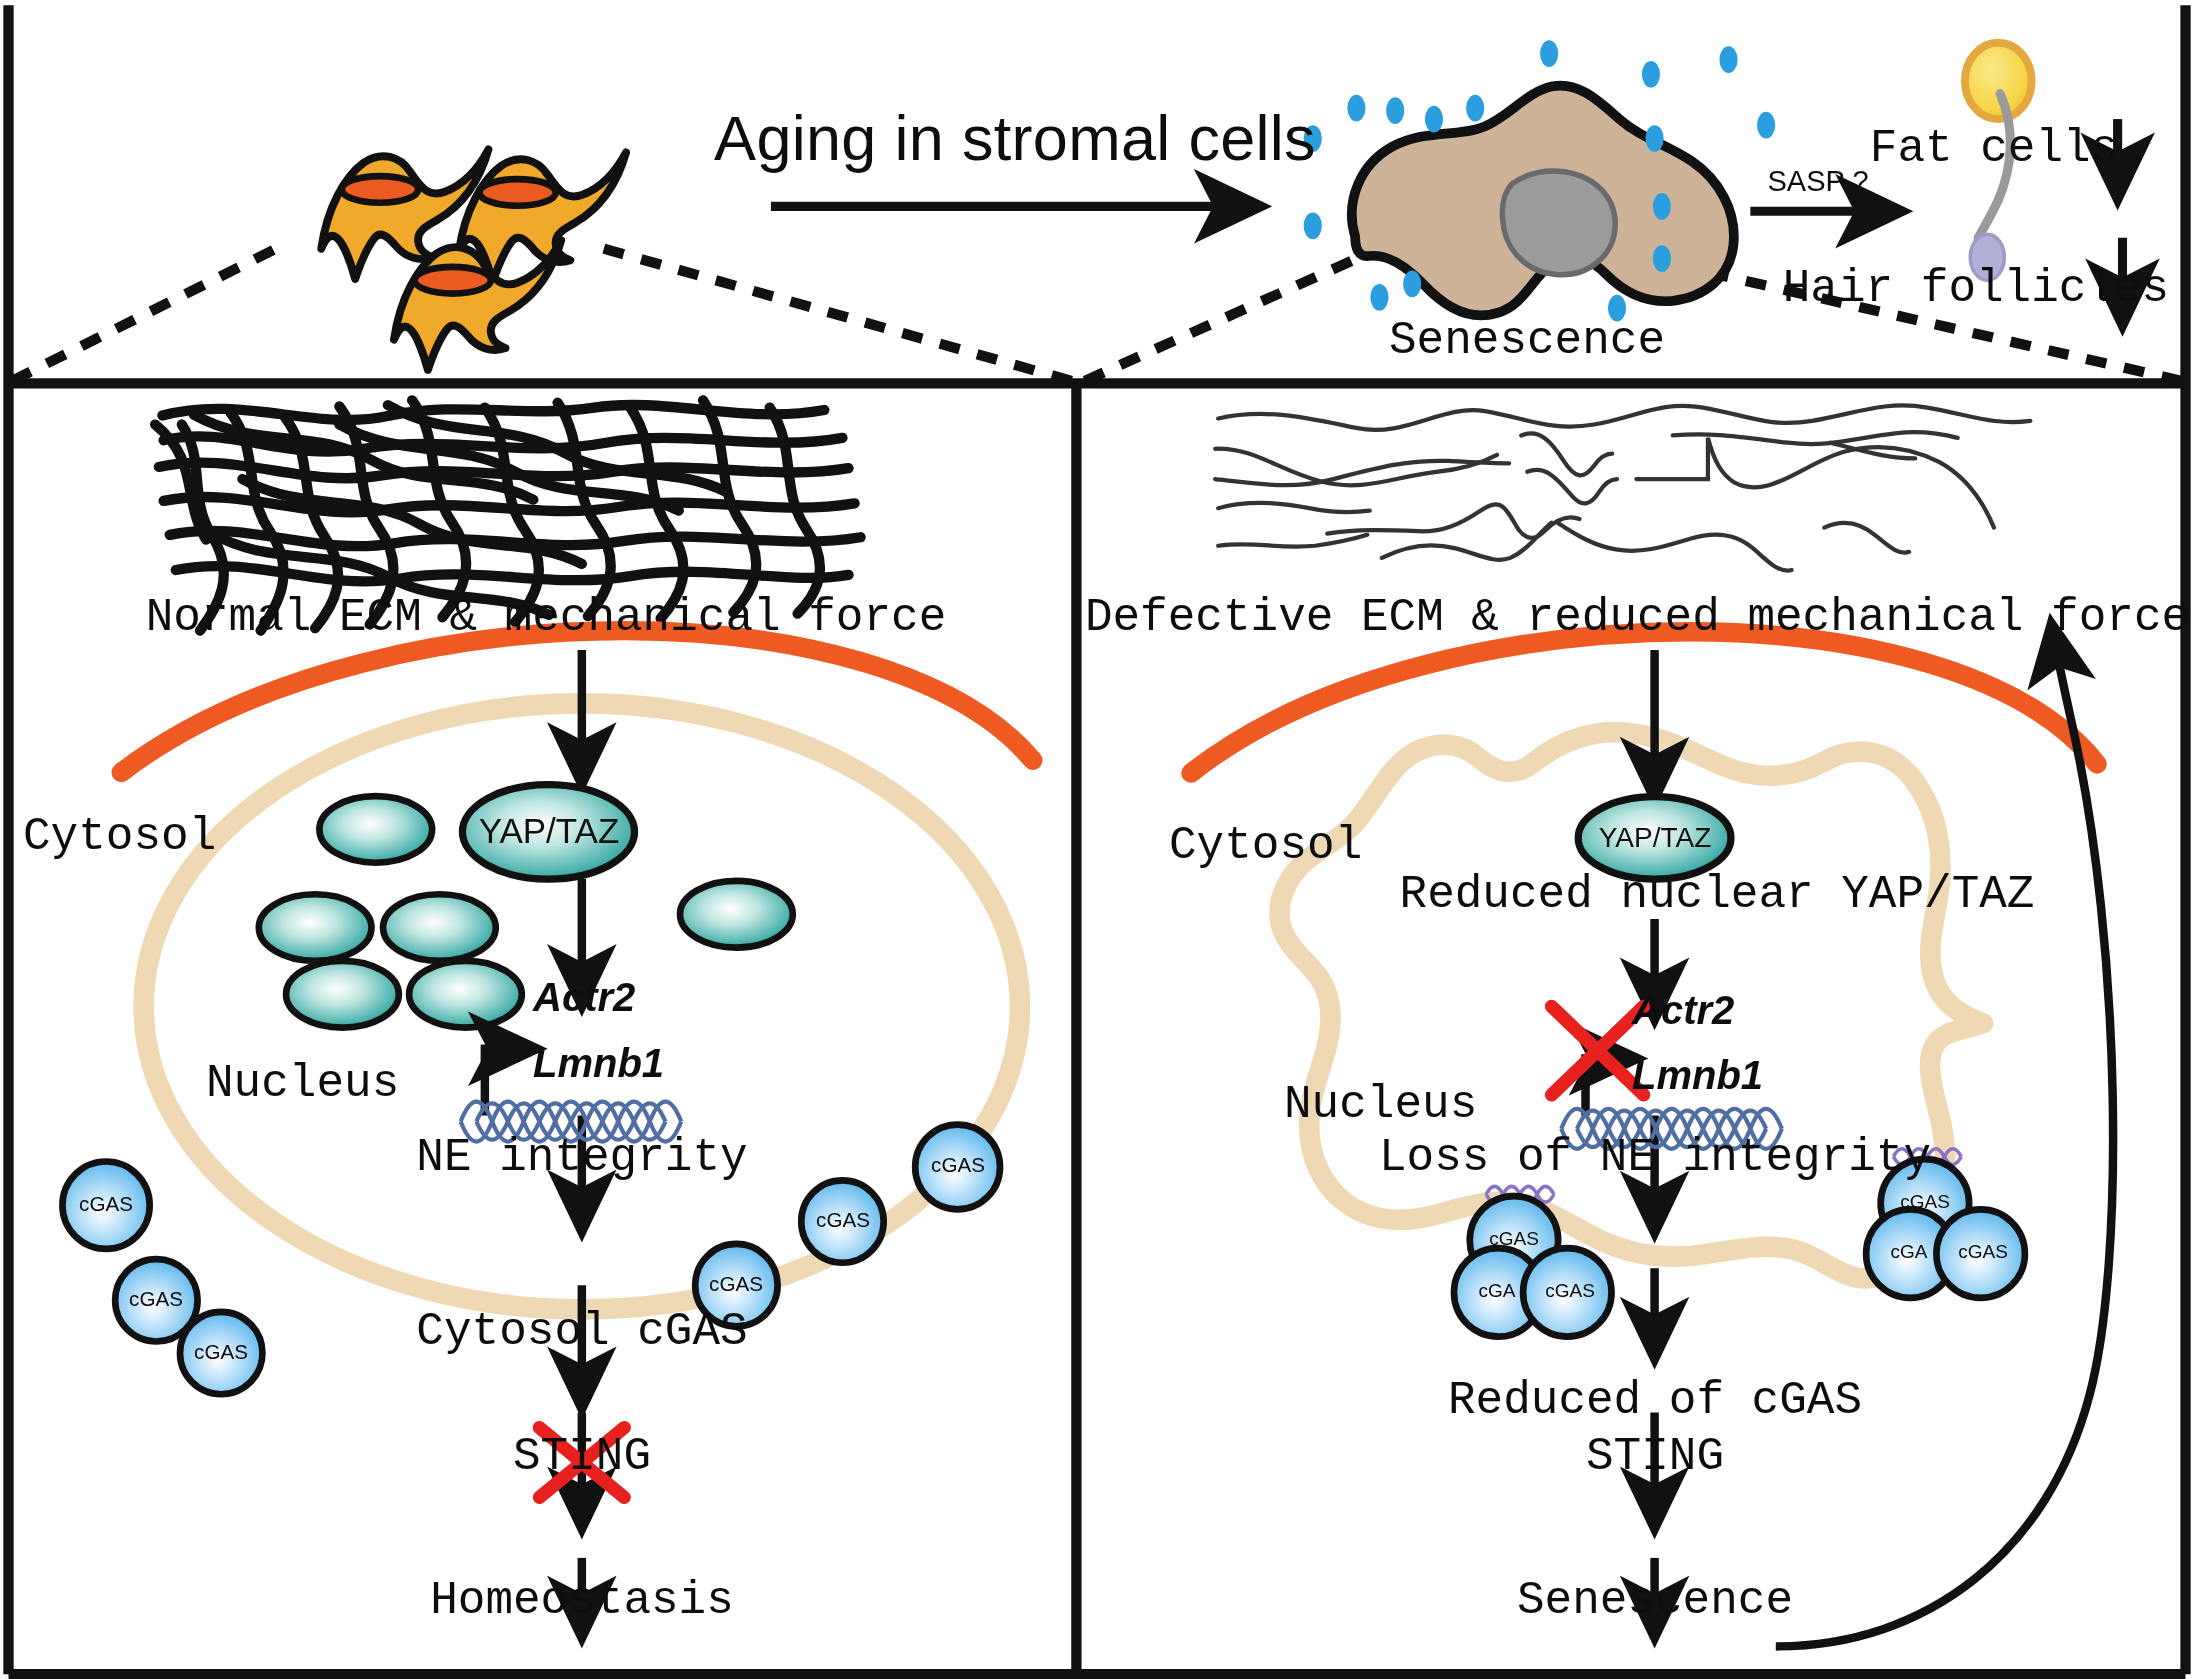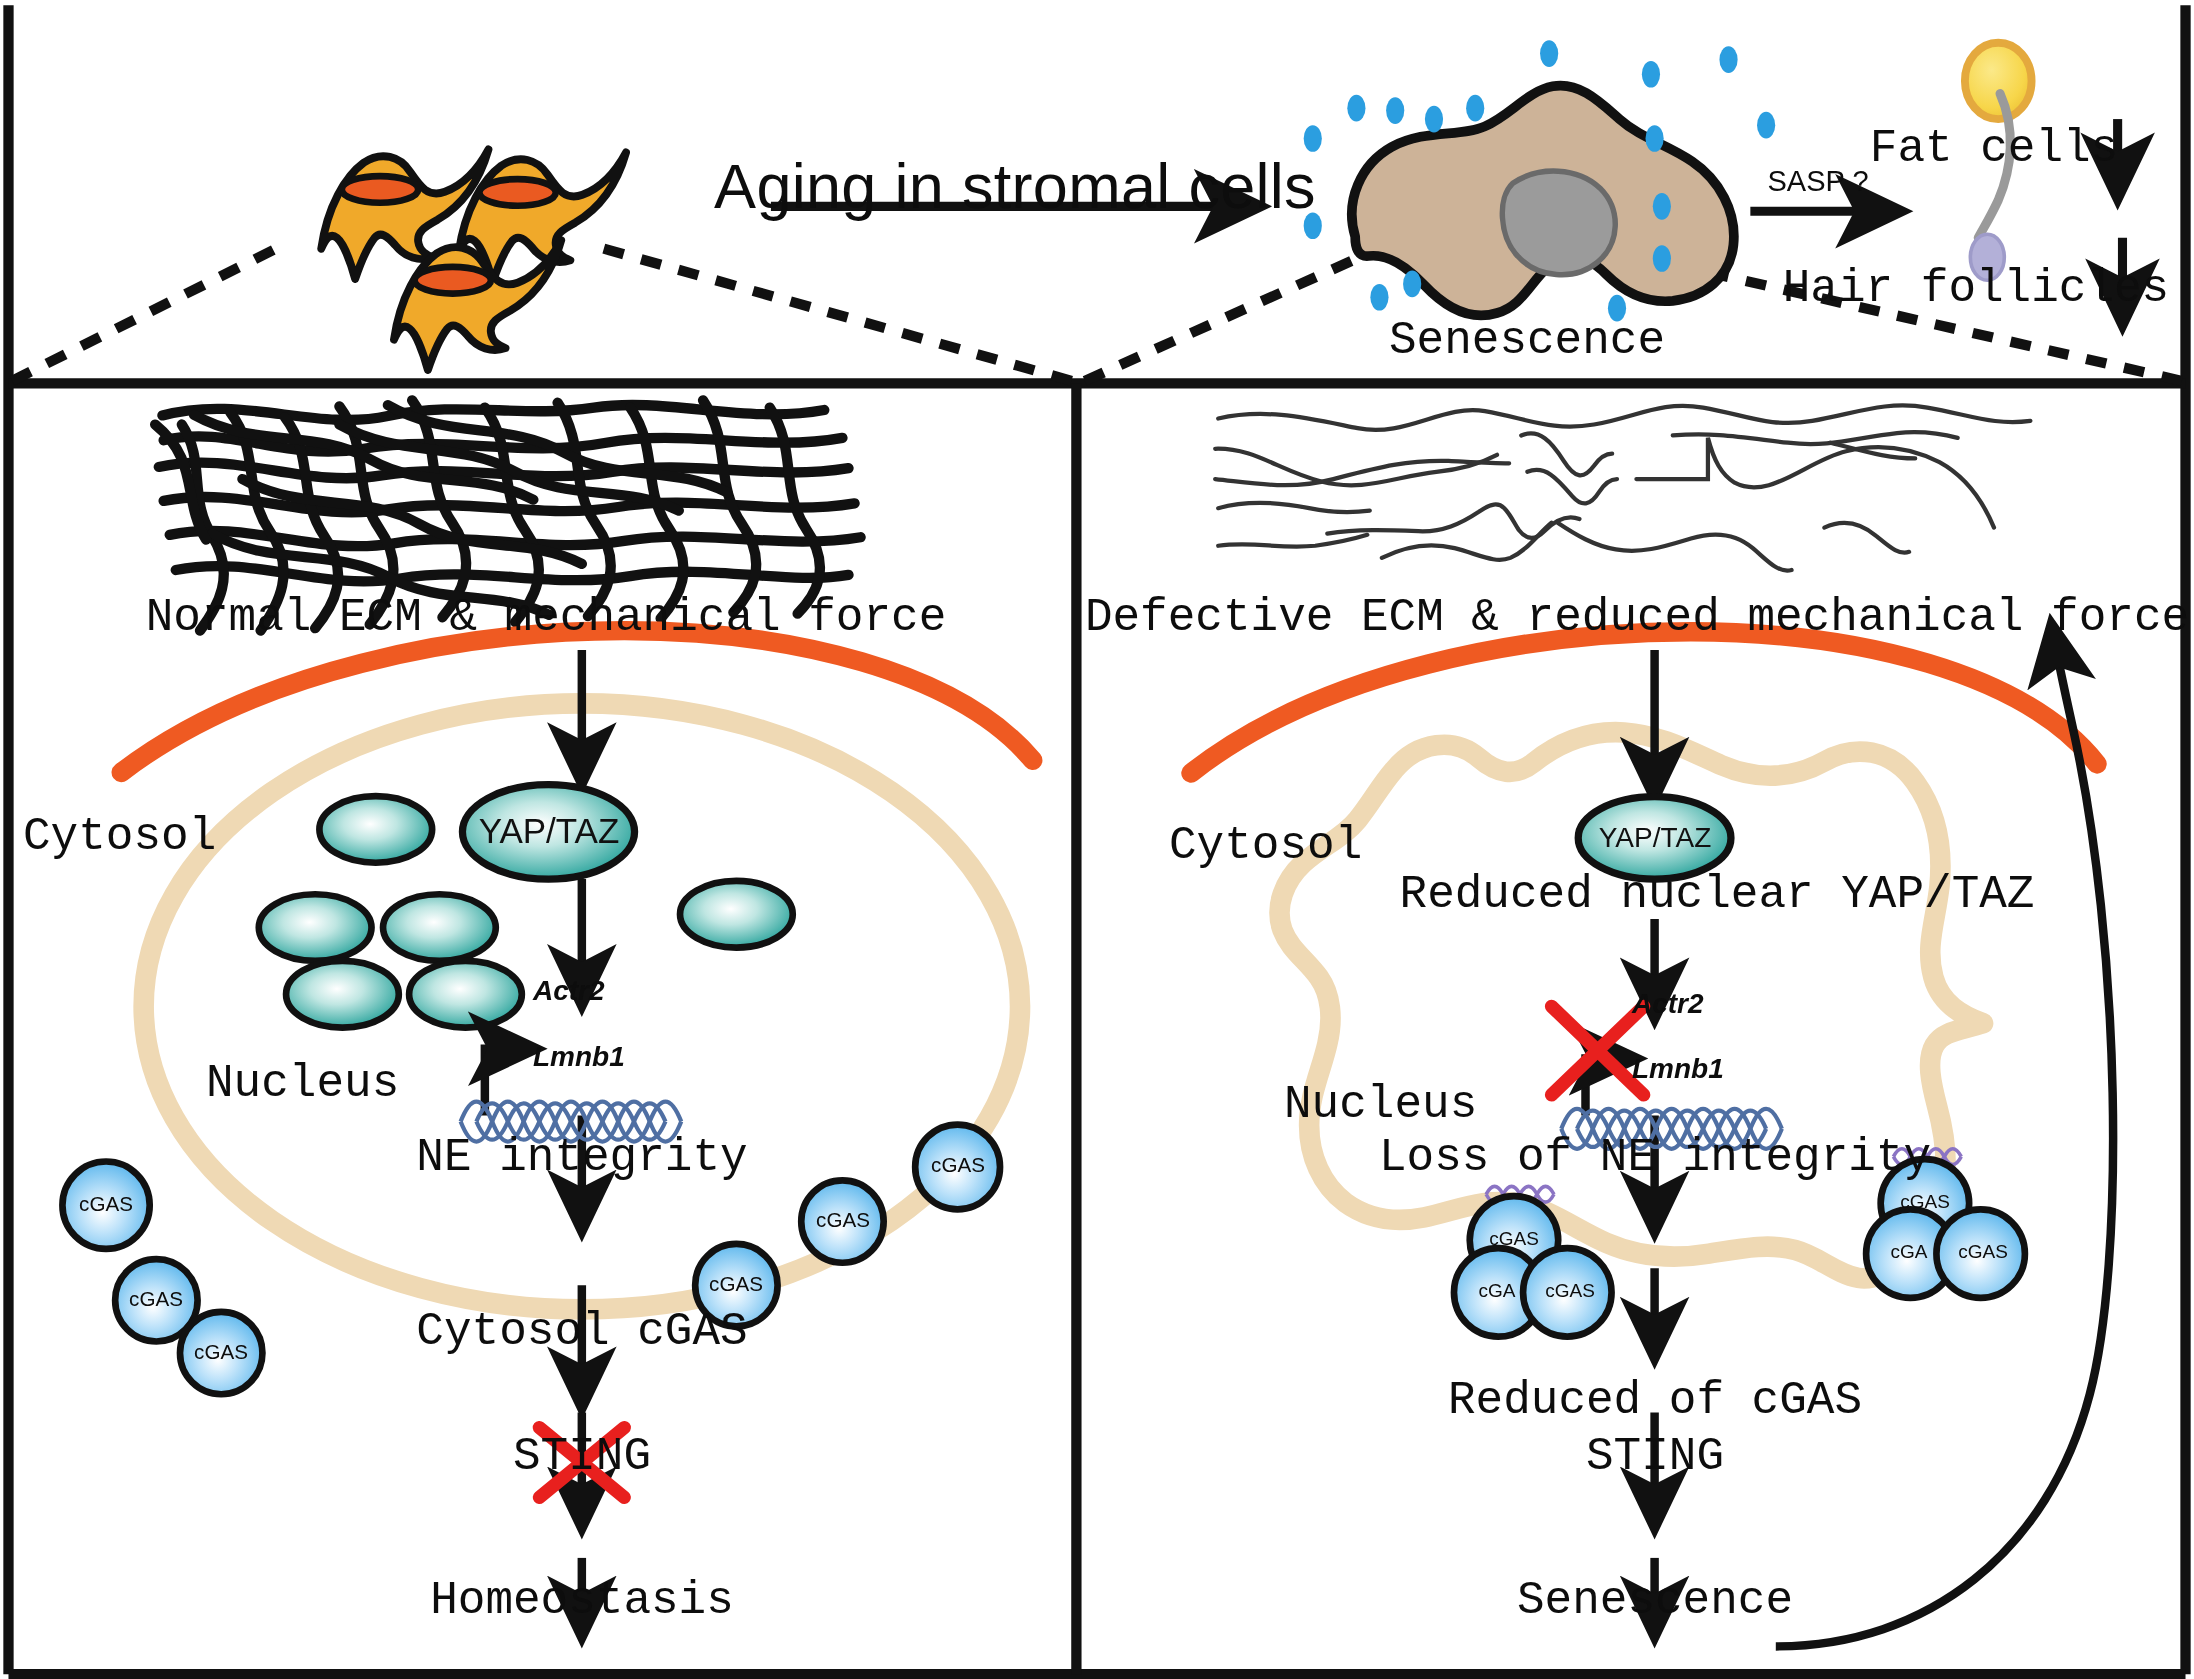--- a/index.html
+++ b/index.html
@@ -9,21 +9,21 @@
     position:relative;
     width:2194px;height:1680px;
     background:#ffffff;
     overflow:hidden;
   }
   svg.layer{position:absolute;left:0;top:0;width:2194px;height:1680px;overflow:visible;}
   .txt{position:absolute;color:#0d0d0d;white-space:nowrap;font-family:"Liberation Sans", sans-serif;font-weight:400;}
   .t-title{font-size:63px;letter-spacing:0.3px;}
   .t-big{font-size:46px;font-family:Liberation Mono, monospace;}
   .t-mid{font-size:29px;}
-  .t-gene{font-size:28px;font-style:italic;font-weight:600;}
+  .t-gene{font-size:40px;font-style:italic;font-weight:600;}
   .t-cgas{font-size:20.6px;font-weight:500;}
   .t-cgas-sm{font-size:19px;font-weight:500;}
   .t-yaptaz{font-size:35px;}
   .t-yaptaz-sm{font-size:28px;}
   .center{transform:translateX(-50%);}
 </style>
 </head>
 <body>
 
 <div id="root">
@@ -320,21 +320,21 @@
       </g>
       <circle cx="3176" cy="1985" r="73" fill="url(#gCgas)" stroke="#111" stroke-width="11"></circle>
       <circle cx="3152" cy="2068" r="73" fill="url(#gCgas)" stroke="#111" stroke-width="11"></circle>
       <circle cx="3268" cy="2068" r="73" fill="url(#gCgas)" stroke="#111" stroke-width="11"></circle>
     </g>
 
     <path d="M2930 2716 C3180 2716 3380 2560 3448 2300 C3506 2080 3500 1560 3420 1200
              C3400 1110 3390 1060 3385 1030" fill="none" stroke="#111" stroke-width="14" marker-end="url(#ah)"></path>
   </svg>
 
-  <div class="txt t-title center" style="left:1015px;top:102px;margin-top:48px;">Aging in stromal cells</div>
+  <div class="txt t-title center" style="left:1015px;top:102px;">Aging in stromal cells</div>
   <div class="txt t-big center" style="left:1527px;top:315px;">Senescence</div>
   <div class="txt t-mid center" style="left:1818px;top:165px;">SASP ?</div>
   <div class="txt t-big center" style="left:1994px;top:123px;">Fat cells</div>
   <div class="txt t-big center" style="left:1976px;top:263px;">Hair follicles</div>
 
   <div class="txt t-big center" style="left:546px;top:592px;">Normal ECM &amp; mechanical force</div>
   <div class="txt t-big" style="left:23px;top:811px;">Cytosol</div>
   <div class="txt t-big" style="left:206px;top:1058px;">Nucleus</div>
   <div class="txt t-yaptaz center" style="left:549px;top:811px;color:#111;">YAP/TAZ</div>
   <div class="txt t-gene" style="left:533px;top:975px;">Actr2</div>

